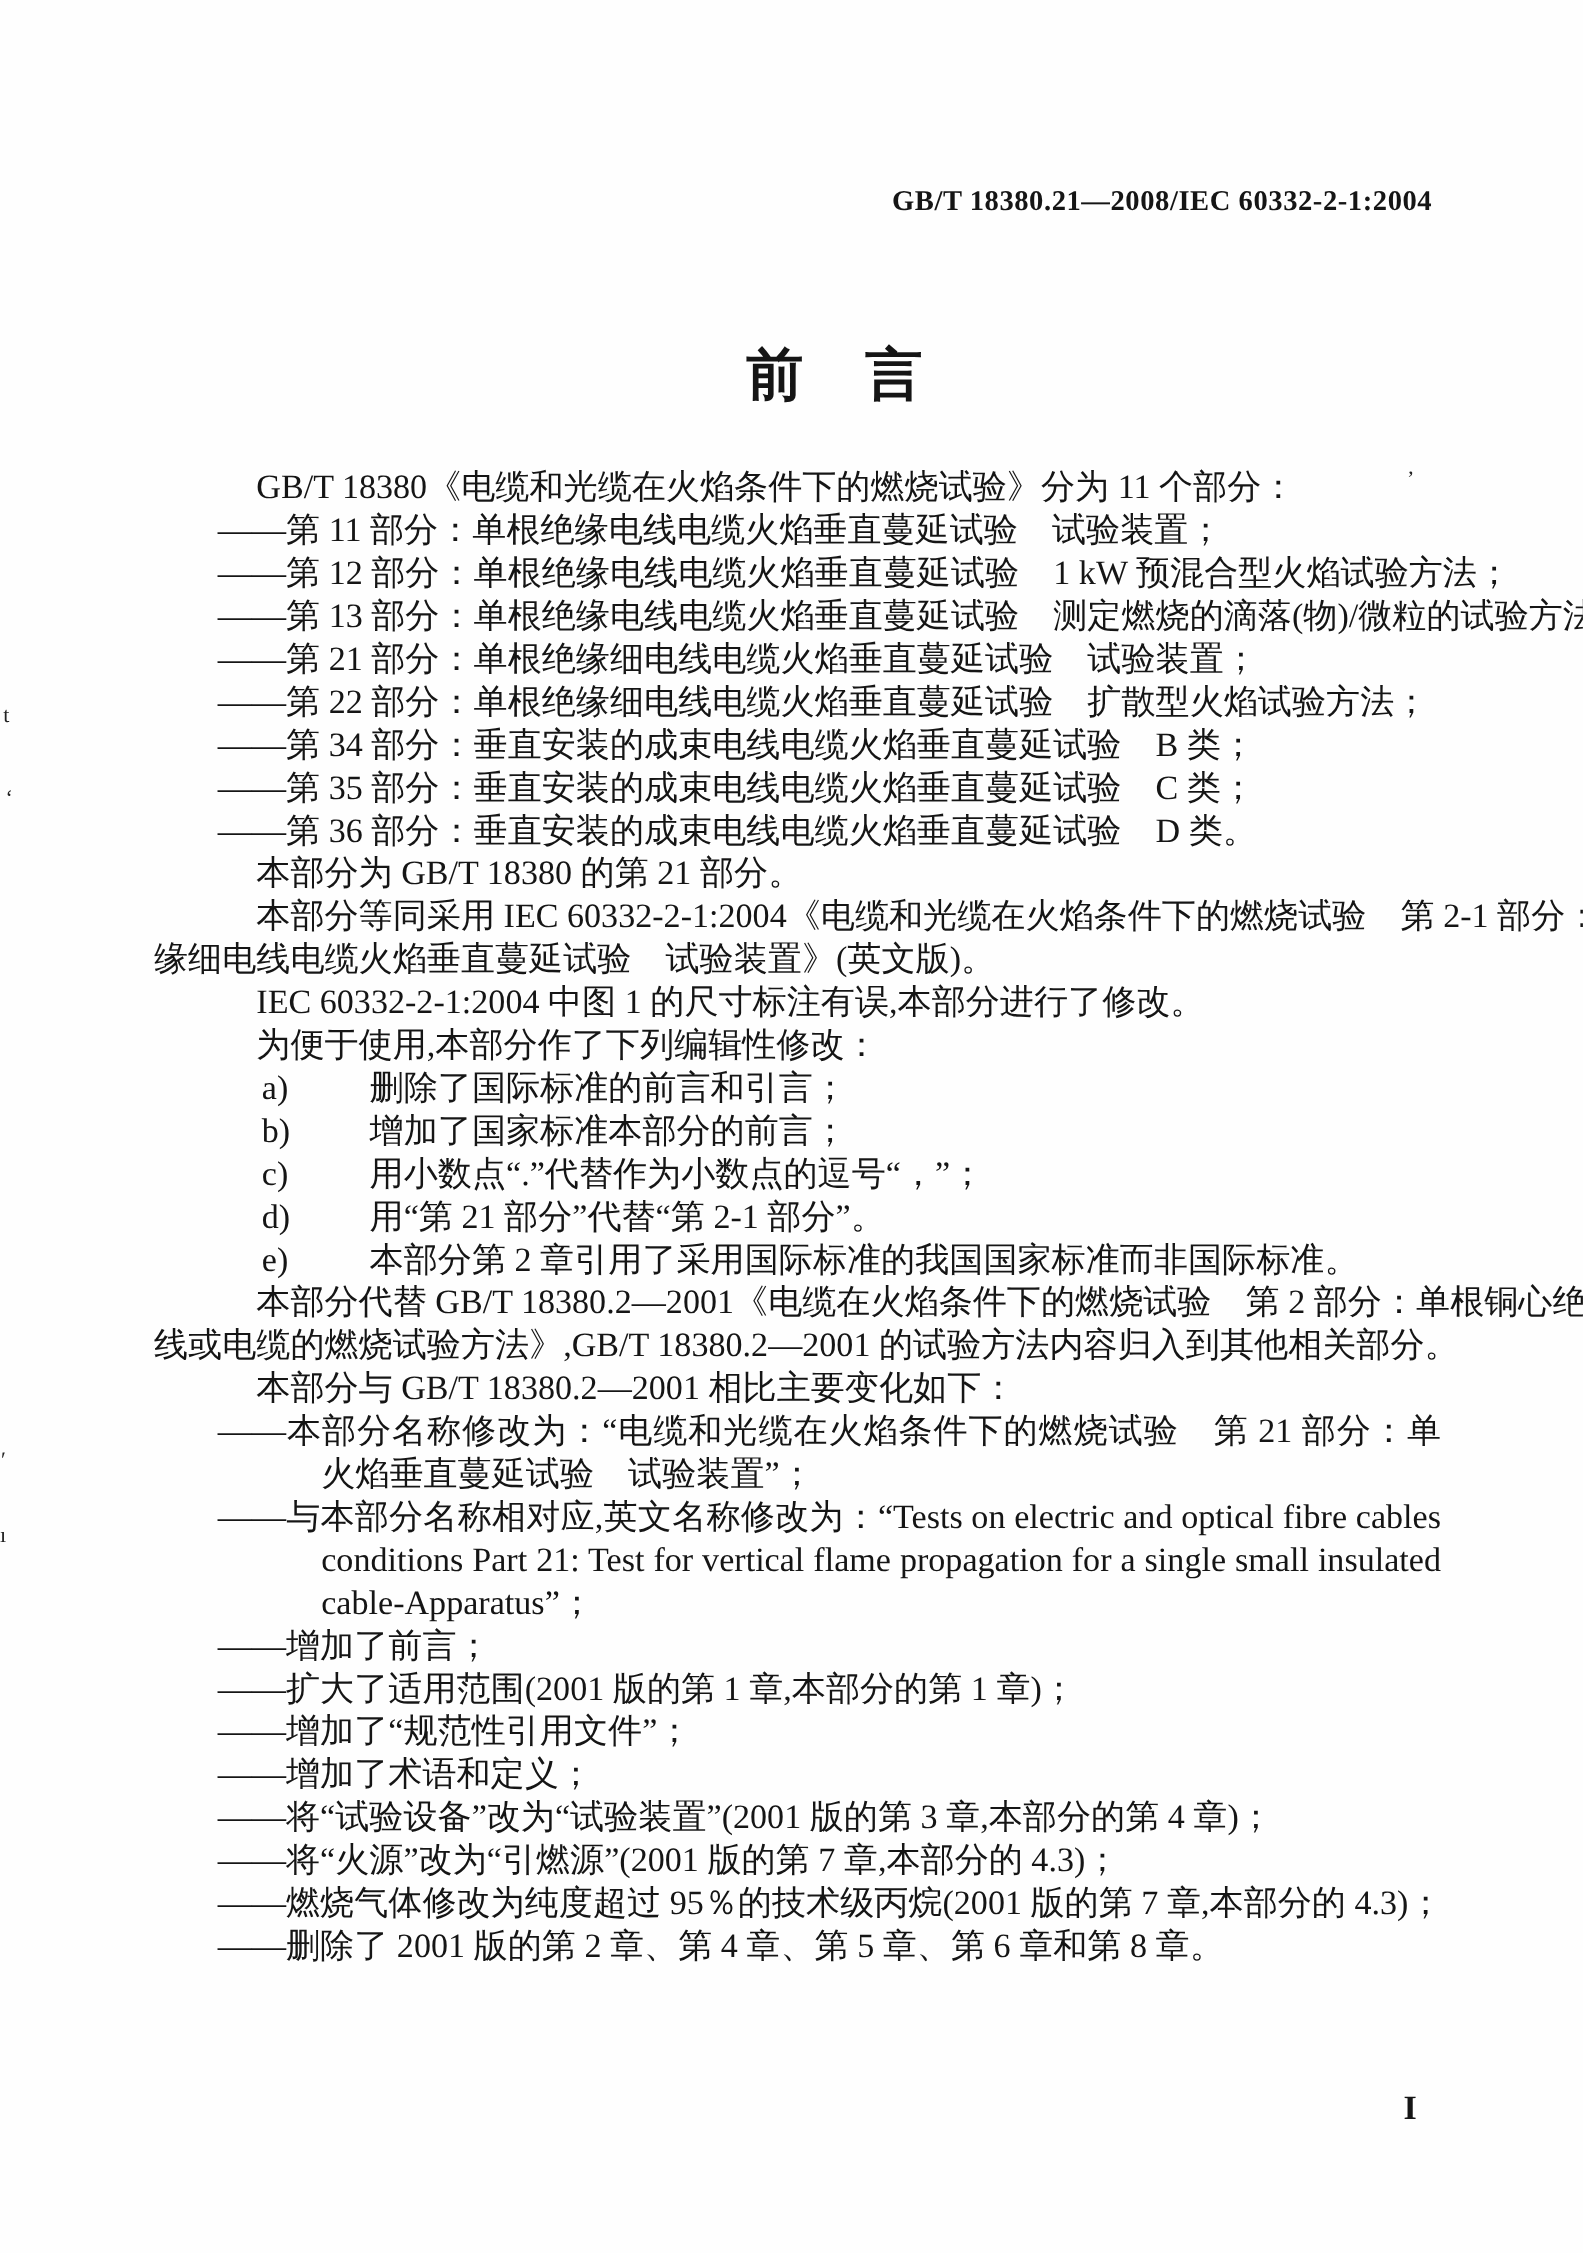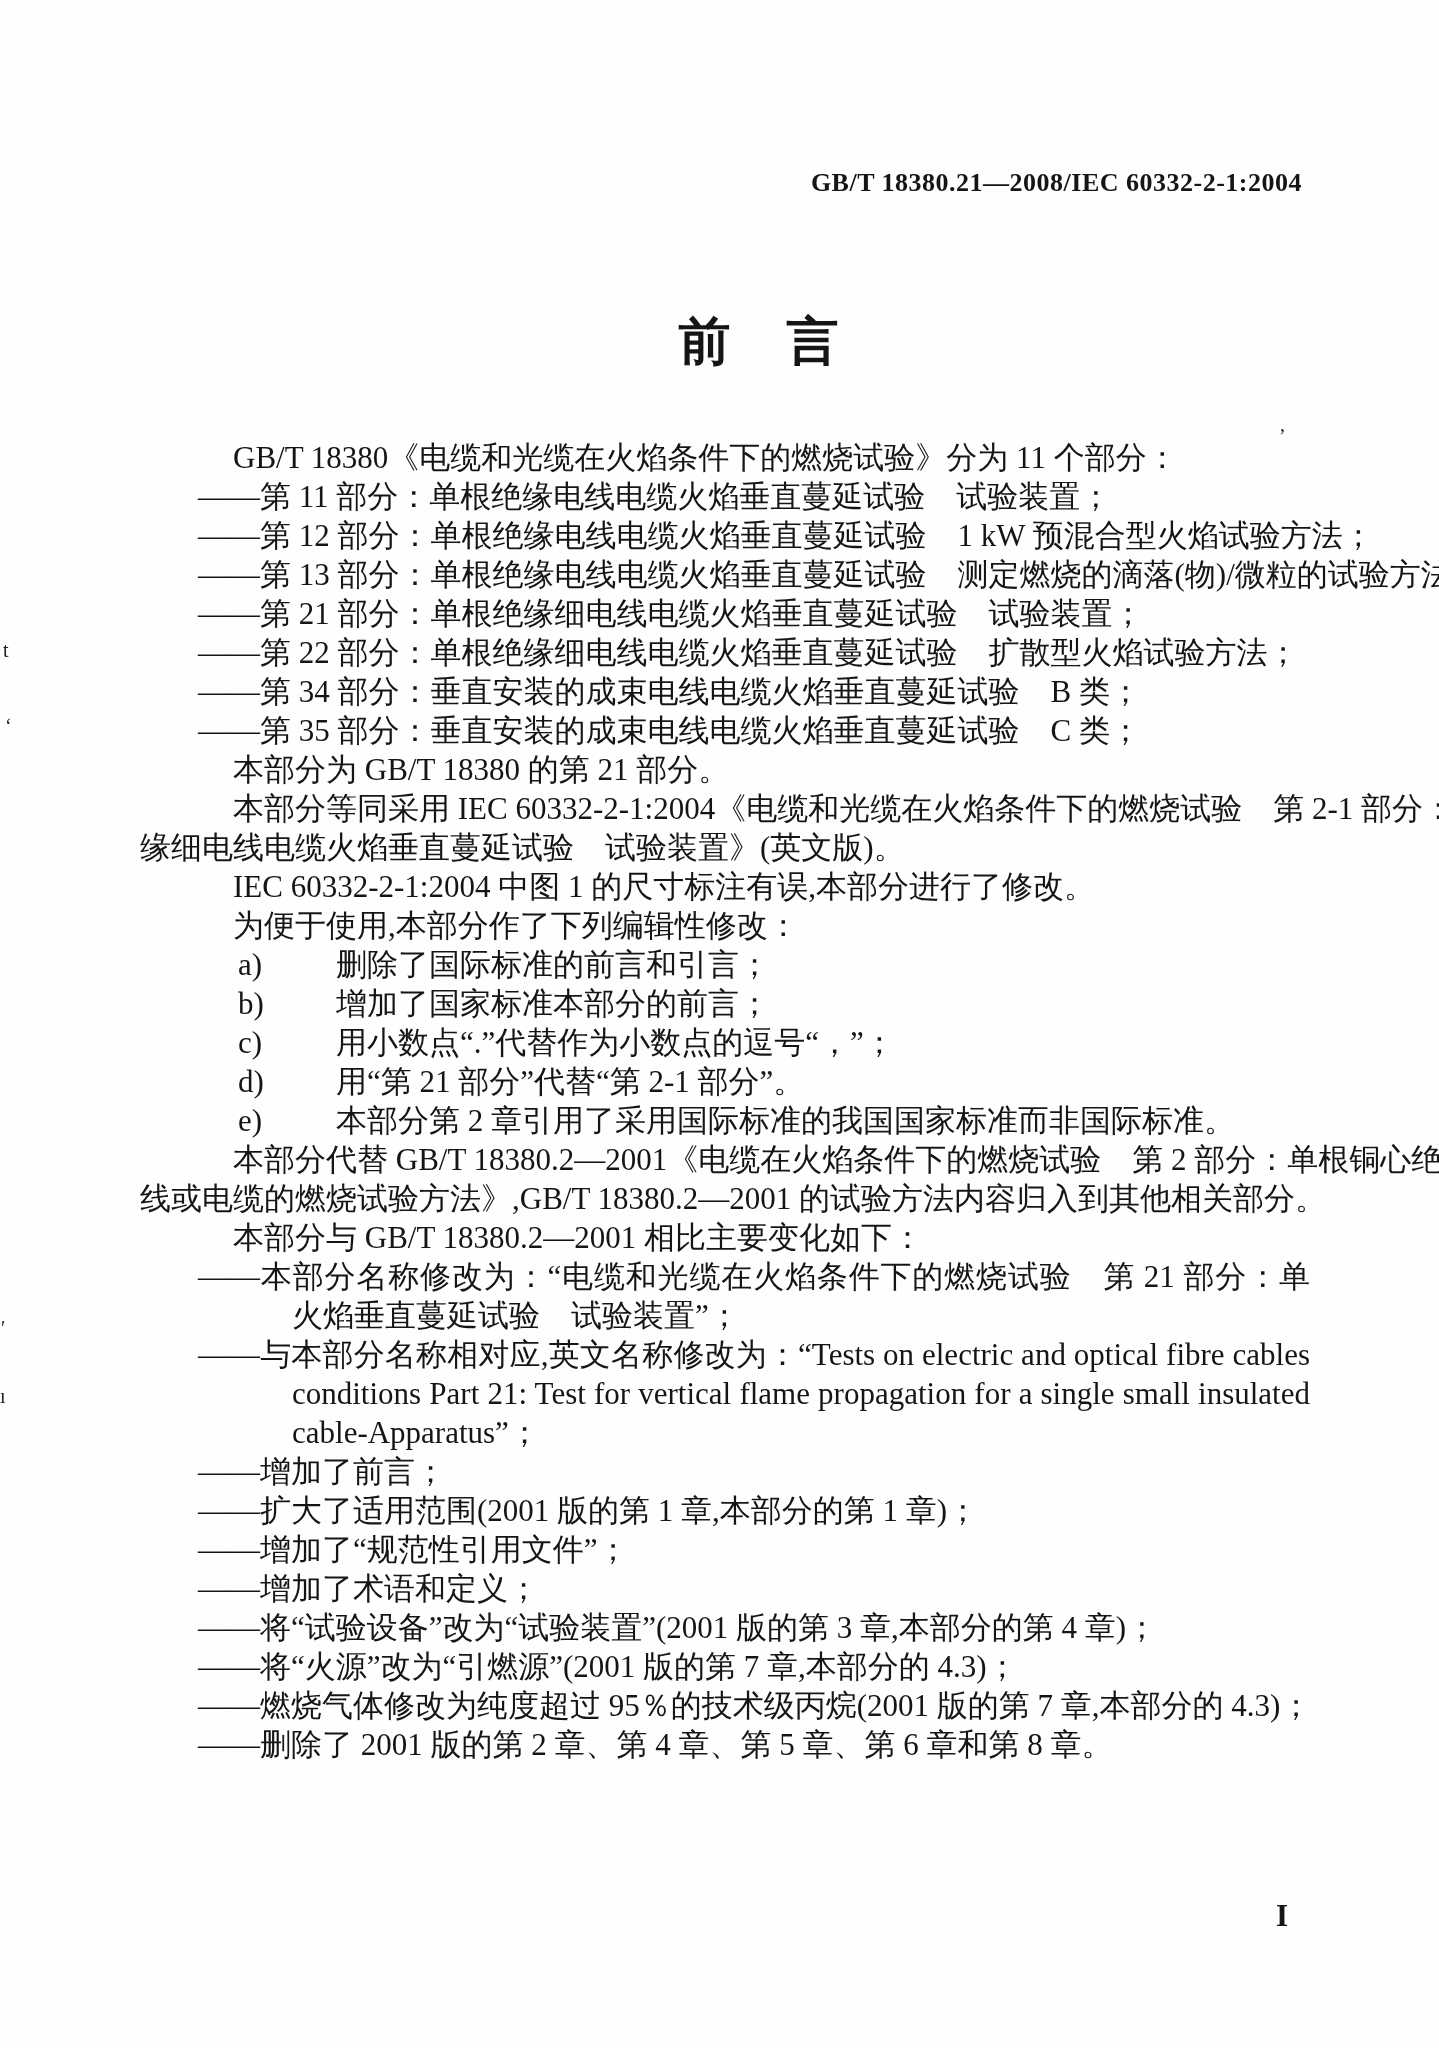--- a/index.html
+++ b/index.html
@@ -14,21 +14,21 @@
     position:absolute;top:168px;right:137px;
     font-size:26px;font-weight:bold;letter-spacing:.5px;white-space:nowrap;
   }
   .doc-title{
     position:absolute;top:312px;left:0;width:100%;
     display:flex;justify-content:center;gap:56px;
     padding-left:78px;box-sizing:border-box;
     font-size:52px;font-weight:bold;line-height:60px;
   }
   .body-lines{
-    position:absolute;left:140px;top:438px;width:1170px;
+    position:absolute;left:140px;top:423px;width:1170px;
     font-size:31px;line-height:39px;
   }
   .line{white-space:nowrap;height:39px;}
   .i0{padding-left:0;}
   .i1{padding-left:93px;}
   .dash{padding-left:58px;}
   .i2{padding-left:152px;}
   .abc{padding-left:98px;}
   .abc-label{display:inline-block;width:98px;}
   .just{
@@ -57,20 +57,21 @@
 
   <div class="body-lines">
       <div class="line i1">GB/T 18380《电缆和光缆在火焰条件下的燃烧试验》分为 11 个部分：</div>
       <div class="line dash">——第 11 部分：单根绝缘电线电缆火焰垂直蔓延试验　试验装置；</div>
       <div class="line dash">——第 12 部分：单根绝缘电线电缆火焰垂直蔓延试验　1 kW 预混合型火焰试验方法；</div>
       <div class="line dash">——第 13 部分：单根绝缘电线电缆火焰垂直蔓延试验　测定燃烧的滴落(物)/微粒的试验方法；</div>
       <div class="line dash">——第 21 部分：单根绝缘细电线电缆火焰垂直蔓延试验　试验装置；</div>
       <div class="line dash">——第 22 部分：单根绝缘细电线电缆火焰垂直蔓延试验　扩散型火焰试验方法；</div>
       <div class="line dash">——第 34 部分：垂直安装的成束电线电缆火焰垂直蔓延试验　B 类；</div>
       <div class="line dash">——第 35 部分：垂直安装的成束电线电缆火焰垂直蔓延试验　C 类；</div>
+      <div class="line dash">——第 36 部分：垂直安装的成束电线电缆火焰垂直蔓延试验　D 类。</div>
       <div class="line i1">本部分为 GB/T 18380 的第 21 部分。</div>
       <div class="line i1">本部分等同采用 IEC 60332-2-1:2004《电缆和光缆在火焰条件下的燃烧试验　第 2-1 部分：单根绝</div>
       <div class="line i0">缘细电线电缆火焰垂直蔓延试验　试验装置》(英文版)。</div>
       <div class="line i1">IEC 60332-2-1:2004 中图 1 的尺寸标注有误,本部分进行了修改。</div>
       <div class="line i1">为便于使用,本部分作了下列编辑性修改：</div>
       <div class="line abc"><span class="abc-label">a)</span><span>删除了国际标准的前言和引言；</span></div>
       <div class="line abc"><span class="abc-label">b)</span><span>增加了国家标准本部分的前言；</span></div>
       <div class="line abc"><span class="abc-label">c)</span><span>用小数点“.”代替作为小数点的逗号“，”；</span></div>
       <div class="line abc"><span class="abc-label">d)</span><span>用“第 21 部分”代替“第 2-1 部分”。</span></div>
       <div class="line abc"><span class="abc-label">e)</span><span>本部分第 2 章引用了采用国际标准的我国国家标准而非国际标准。</span></div>

